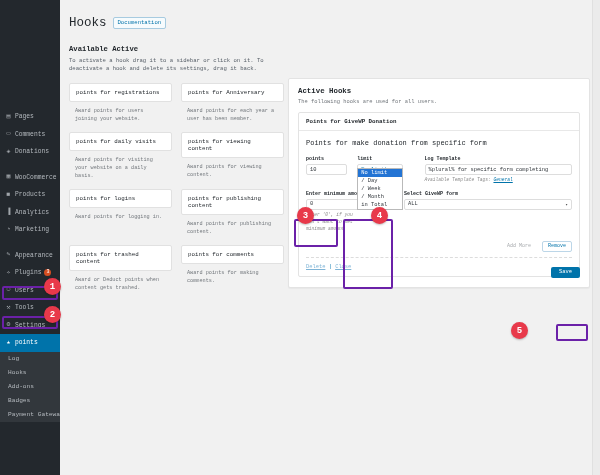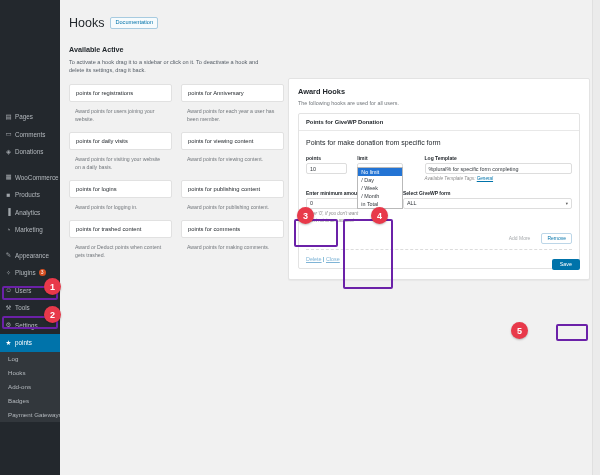--- a/index.html
+++ b/index.html
@@ -2,21 +2,21 @@
 <html><head>
 <meta charset="utf-8">
 <style>
   * { box-sizing: border-box; margin: 0; padding: 0; }
   html, body {
     width: 600px; height: 475px;
     overflow: hidden;
     font-family: "Liberation Sans", sans-serif;
     background: #f1f1f1;
   }
-  #app { position: relative; width: 600px; height: 362px; }
+  #app { position: relative; width: 600px; height: 362px; font-family: Liberation Mono, monospace; }
 
   
   #sidebar {
     position: absolute; left: 0; top: 0;
     width: 60px; height: 475px;
     background: #23282d;
     overflow: hidden;
   }
   .adminitem {
     position: relative;
@@ -411,21 +411,21 @@
             <div class="hookdesc">Award or Deduct points when content gets trashed.</div>
           </div>
           <div class="hookcell">
             <div class="hookcard">points for comments</div>
             <div class="hookdesc">Award points for making comments.</div>
           </div>
         </div>
     </div>
 
     <div id="activepanel">
-      <div id="activetitle">Award Hooks</div>
+      <div id="activetitle">Active Hooks</div>
       <div id="activedesc">The following hooks are used for all users.</div>
 
       <div id="hookbox">
         <div id="hookboxhead">Points for GiveWP Donation</div>
 
         <div id="hookbody">
           <div id="hooksub">Points for make donation from specific form</div>
 
           <div class="frow" style="align-items:flex-start;">
 

